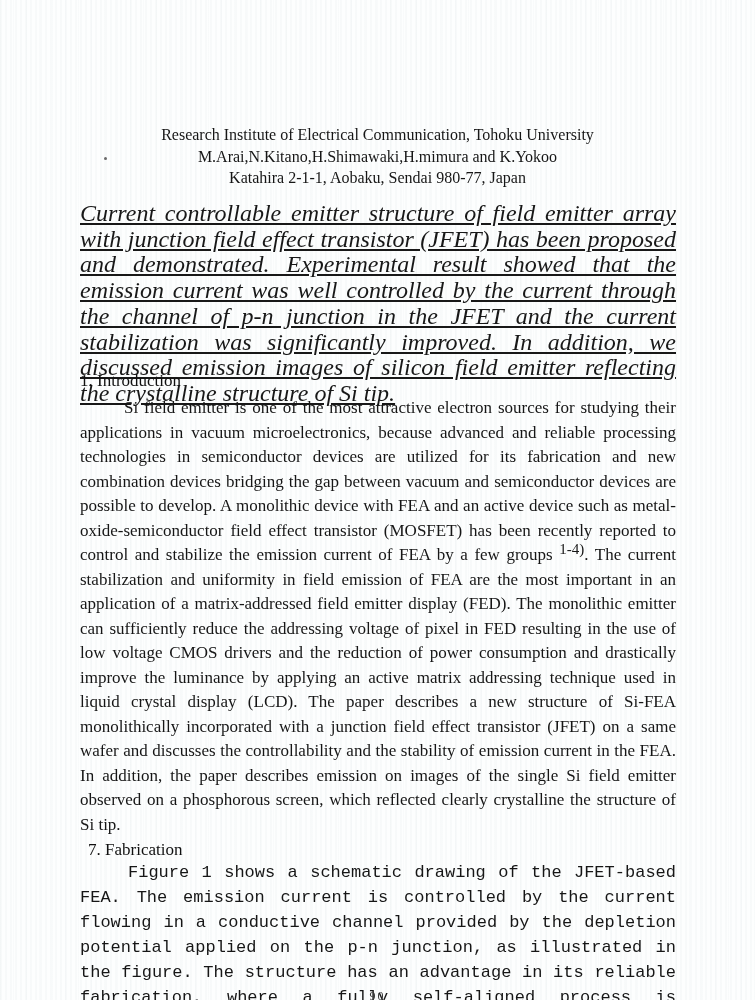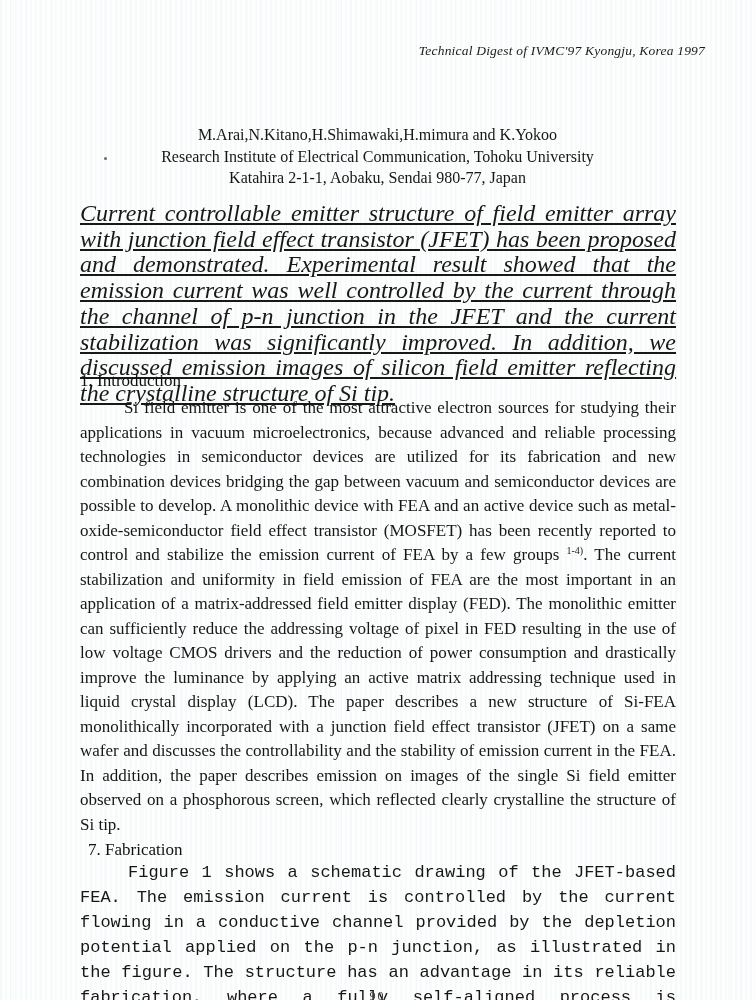--- a/index.html
+++ b/index.html
@@ -96,21 +96,21 @@
     line-height: 24.5px;
     text-indent: 44px;
   }
   .para-fab {
     top: 860px;
     line-height: 25px;
     text-indent: 48px;
     font-family: Liberation Mono, monospace;
   }
   .body-para sup {
-    font-size: 10px;
+    font-size: 15px;
     line-height: 0;
     position: relative;
     top: -6px;
     vertical-align: baseline;
     margin-top: 24px;
   }
   .body-para sub {
     font-size: 11px;
     line-height: 0;
     position: relative;
@@ -135,26 +135,25 @@
     height: 3px;
     border-radius: 50%;
     background: #6a6a6a;
   }
 </style>
 </head>
 <body>
 
 <div class="page">
 
-  <div class="running-header">Technical Digest of IVMC'97 Kyongju, Korea 1997</div>
 
 
   <div class="byline">
+    <div>Research Institute of Electrical Communication, Tohoku University</div>
     <div>M.Arai,N.Kitano,H.Shimawaki,H.mimura and K.Yokoo</div>
-    <div>Research Institute of Electrical Communication, Tohoku University</div>
     <div>Katahira 2-1-1, Aobaku, Sendai 980-77, Japan</div>
   </div>
 
   <div class="scan-speck"></div>
 
   <p class="abstract">Current controllable emitter structure of field emitter array with junction field effect transistor (JFET) has been proposed and demonstrated. Experimental result showed that the emission current was well controlled by the current through the channel of p-n junction in the JFET and the current stabilization was significantly improved. In addition, we discussed emission images of silicon field emitter reflecting the crystalline structure of Si tip.</p>
 
   <h2 class="section-heading heading-intro">1. Introduction</h2>
 
   <p class="body-para para-intro"><span>Si field emitter is one of the most attractive electron sources for studying their applications in vacuum microelectronics, because advanced and reliable processing technologies in semiconductor devices are utilized for its fabrication and new combination devices bridging the gap between vacuum and semiconductor devices are possible to develop. A monolithic device with FEA and an active device such as metal-oxide-semiconductor field effect transistor (MOSFET) has been recently reported to control and stabilize the emission current of FEA by a few groups </span><sup>1-4)</sup><span>. The current stabilization and uniformity in field emission of FEA are the most important in an application of a matrix-addressed field emitter display (FED). The monolithic emitter can sufficiently reduce the addressing voltage of pixel in FED resulting in the use of low voltage CMOS drivers and the reduction of power consumption and drastically improve the luminance by applying an active matrix addressing technique used in liquid crystal display (LCD). The paper describes a new structure of Si-FEA monolithically incorporated with a junction field effect transistor (JFET) on a same wafer and discusses the controllability and the stability of emission current in the FEA. In addition, the paper describes emission on images of the single Si field emitter observed on a phosphorous screen, which reflected clearly crystalline the structure of Si tip.</span></p>

